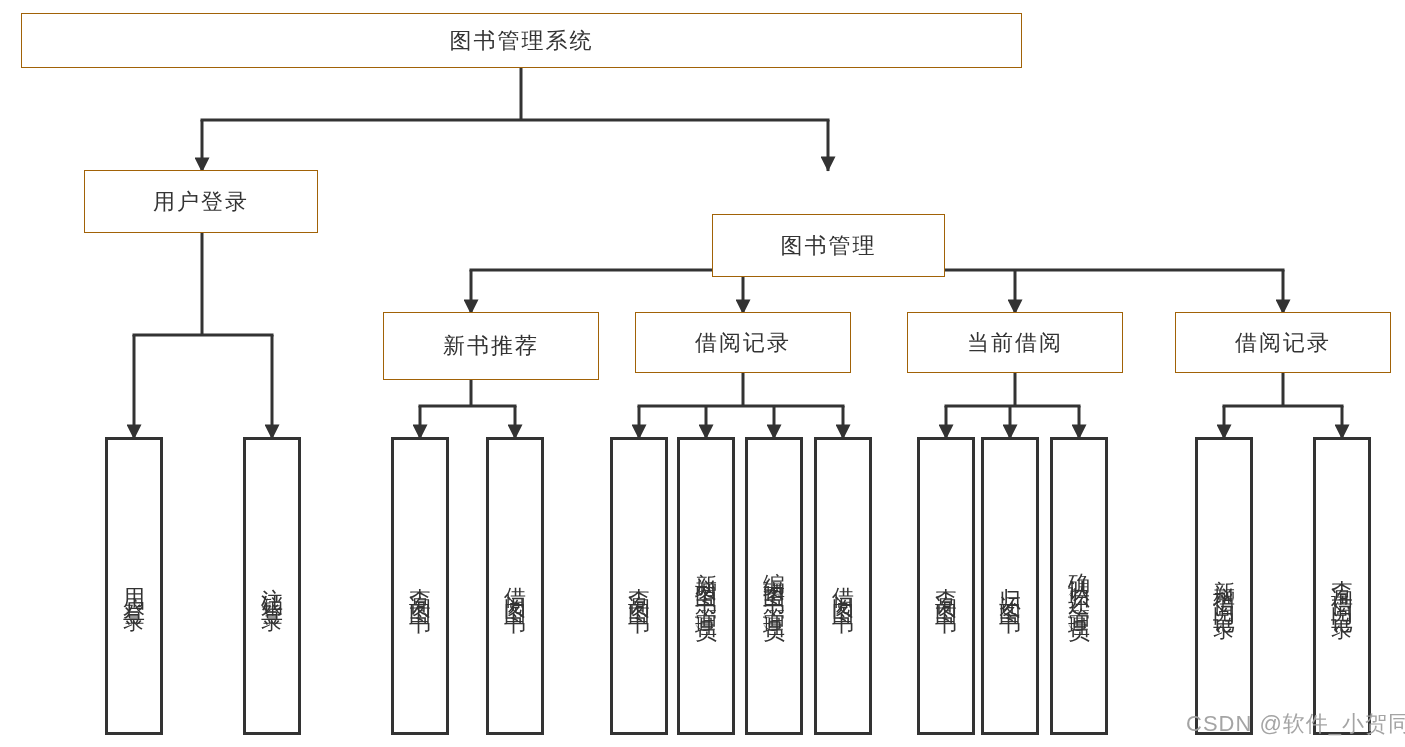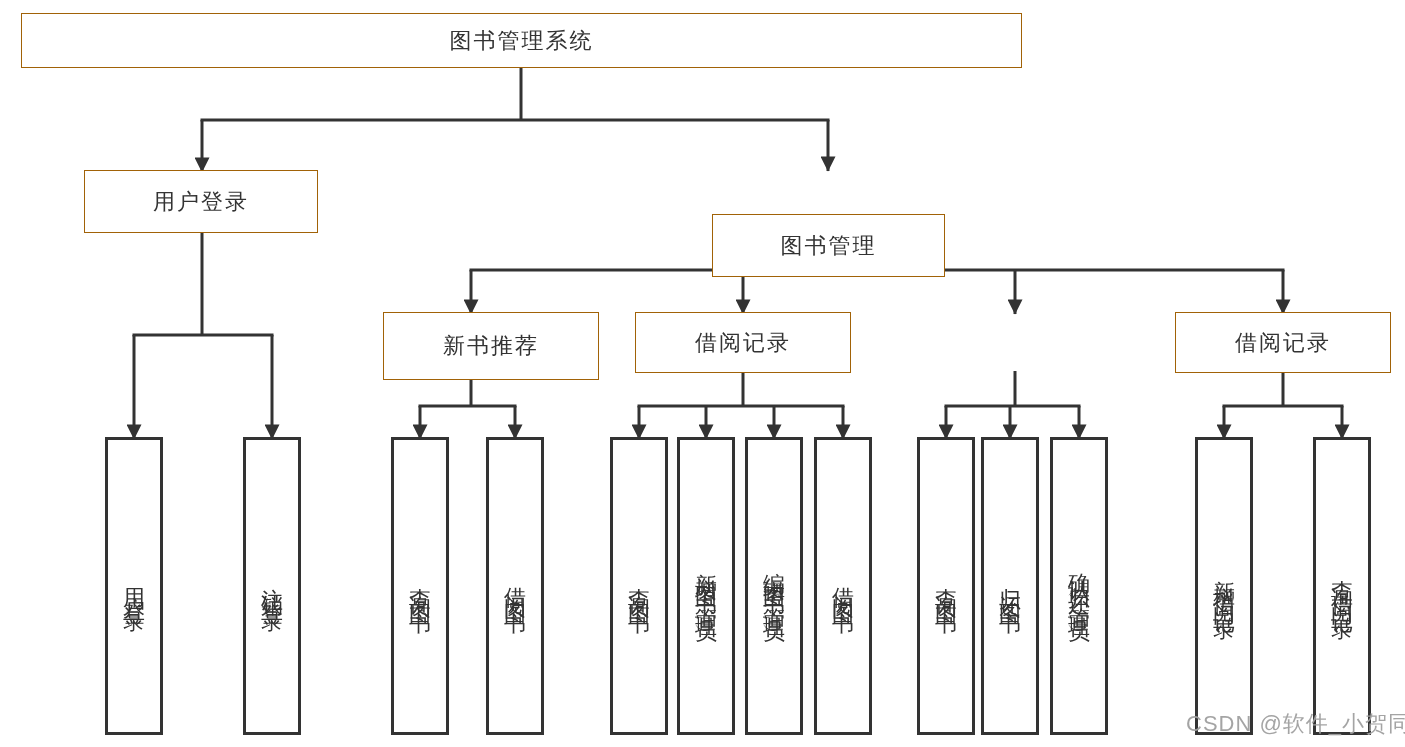--- a/index.html
+++ b/index.html
@@ -90,20 +90,21 @@
     </g>
   </svg>
 
   <div class="hbox" style="left:21px;top:13px;width:1001px;height:55px;">图书管理系统</div>
 
   <div class="hbox" style="left:84px;top:170px;width:234px;height:63px;">用户登录</div>
   <div class="hbox" style="left:712px;top:170px;width:233px;height:63px;margin-top:44px;">图书管理</div>
 
   <div class="hbox" style="left:383px;top:312px;width:216px;height:68px;">新书推荐</div>
   <div class="hbox" style="left:635px;top:312px;width:216px;height:61px;">借阅记录</div>
+  <div class="hbox" style="left:907px;top:312px;width:216px;height:61px;">当前借阅</div>
   <div class="hbox" style="left:1175px;top:312px;width:216px;height:61px;">借阅记录</div>
 
   <div class="leaf" style="left:105px;">
     <span class="vtext">用户登录</span>
   </div>
   <div class="leaf" style="left:243px;">
     <span class="vtext">注销登录</span>
   </div>
 
   <div class="leaf" style="left:391px;">

